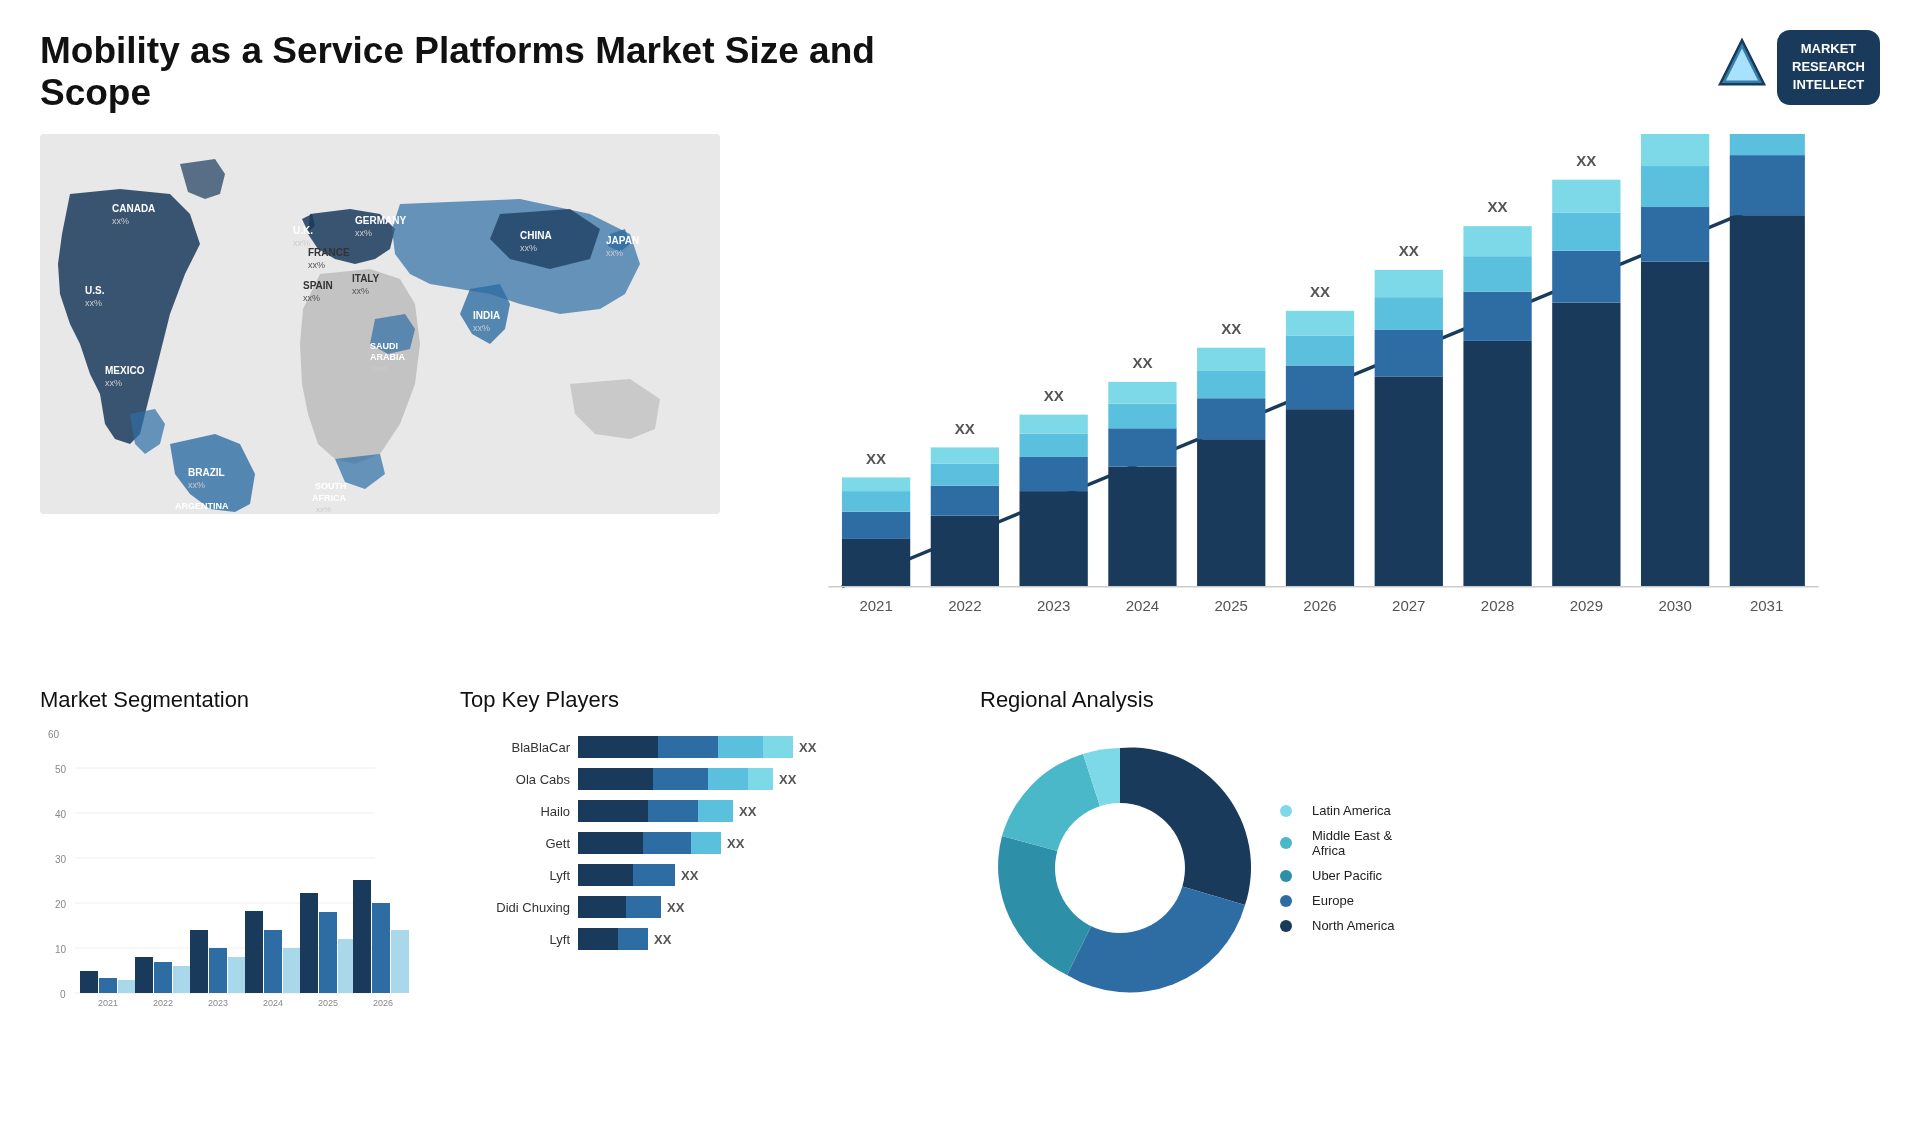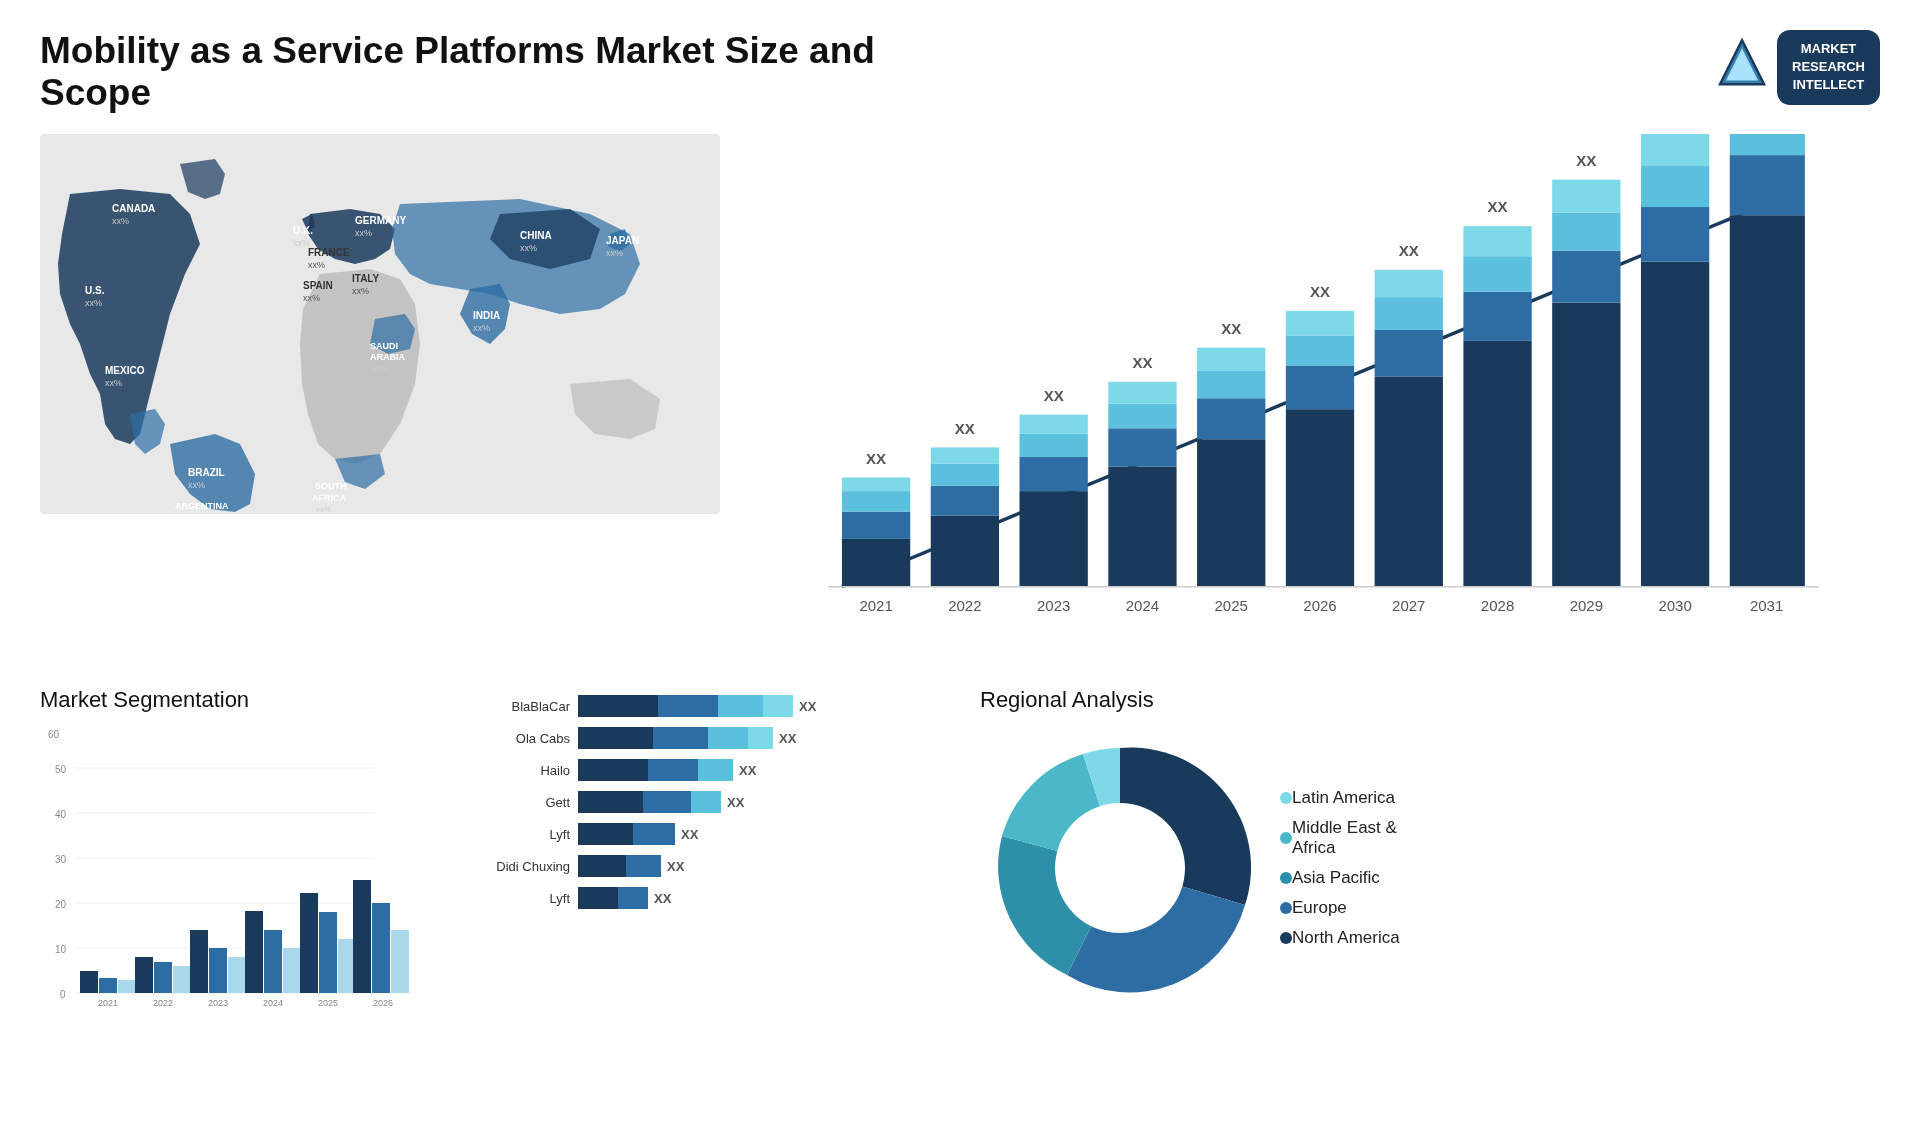--- a/index.html
+++ b/index.html
@@ -122,22 +122,22 @@
       gap: 20px;
     }
     .regional-legend {
       display: flex;
       flex-direction: column;
       gap: 10px;
     }
     .reg-legend-item {
       display: flex;
       align-items: center;
-      gap: 0;
-      font-size: 17px;
+      gap: 20px;
+      font-size: 13px;
     }
     .reg-legend-dot {
       width: 12px;
       height: 12px;
       border-radius: 50%;
     }
     .source-text {
       text-align: right;
       font-size: 11px;
       color: #888;
@@ -382,20 +382,21 @@
       <circle cx="10" cy="295" r="5" fill="#1a3a5c"></circle>
       <text x="20" y="299" font-size="11" fill="#333">Type</text>
       <circle cx="65" cy="295" r="5" fill="#2e6da4"></circle>
       <text x="75" y="299" font-size="11" fill="#333">Application</text>
       <circle cx="155" cy="295" r="5" fill="#a8d8ea"></circle>
       <text x="165" y="299" font-size="11" fill="#333">Geography</text>
     </svg>
   </div>
 
   <div class="players-section">
+    <div class="section-title">Top Key Players</div>
     <div style="padding-top:8px;">
 
       <div class="player-row">
         <div class="player-name">BlaBlaCar</div>
         <div class="player-bar-wrap">
           <div class="player-bar">
             <div class="player-bar-seg1" style="width:80px;"></div>
             <div class="player-bar-seg2" style="width:60px;"></div>
             <div class="player-bar-seg3" style="width:45px;"></div>
             <div class="player-bar-seg4" style="width:30px;"></div>
@@ -497,21 +498,21 @@
         <div class="reg-legend-item">
           <div class="reg-legend-dot" style="background:#7dd8e8;"></div>
           <span>Latin America</span>
         </div>
         <div class="reg-legend-item">
           <div class="reg-legend-dot" style="background:#4ab8c8;"></div>
           <span>Middle East &amp;<br>Africa</span>
         </div>
         <div class="reg-legend-item">
           <div class="reg-legend-dot" style="background:#2e8fa8;"></div>
-          <span>Asia Pacific</span>
+          <span>Uber Pacific</span>
         </div>
         <div class="reg-legend-item">
           <div class="reg-legend-dot" style="background:#2e6da4;"></div>
           <span>Europe</span>
         </div>
         <div class="reg-legend-item">
           <div class="reg-legend-dot" style="background:#1a3a5c;"></div>
           <span>North America</span>
         </div>
       </div>

